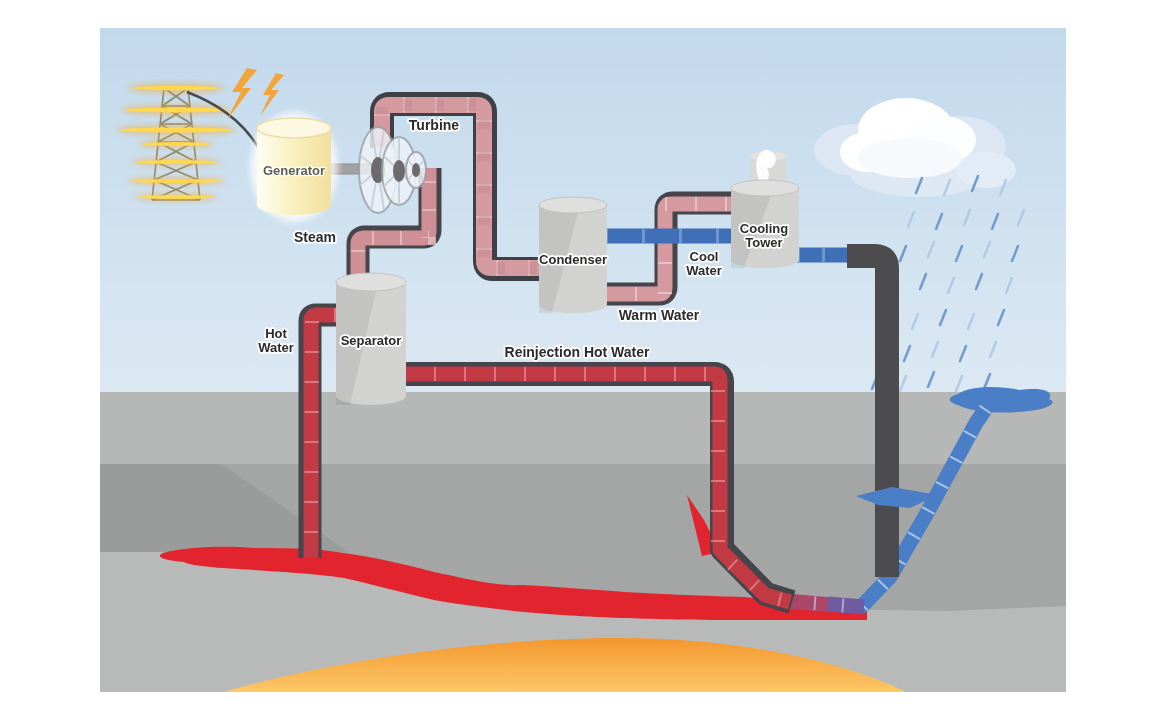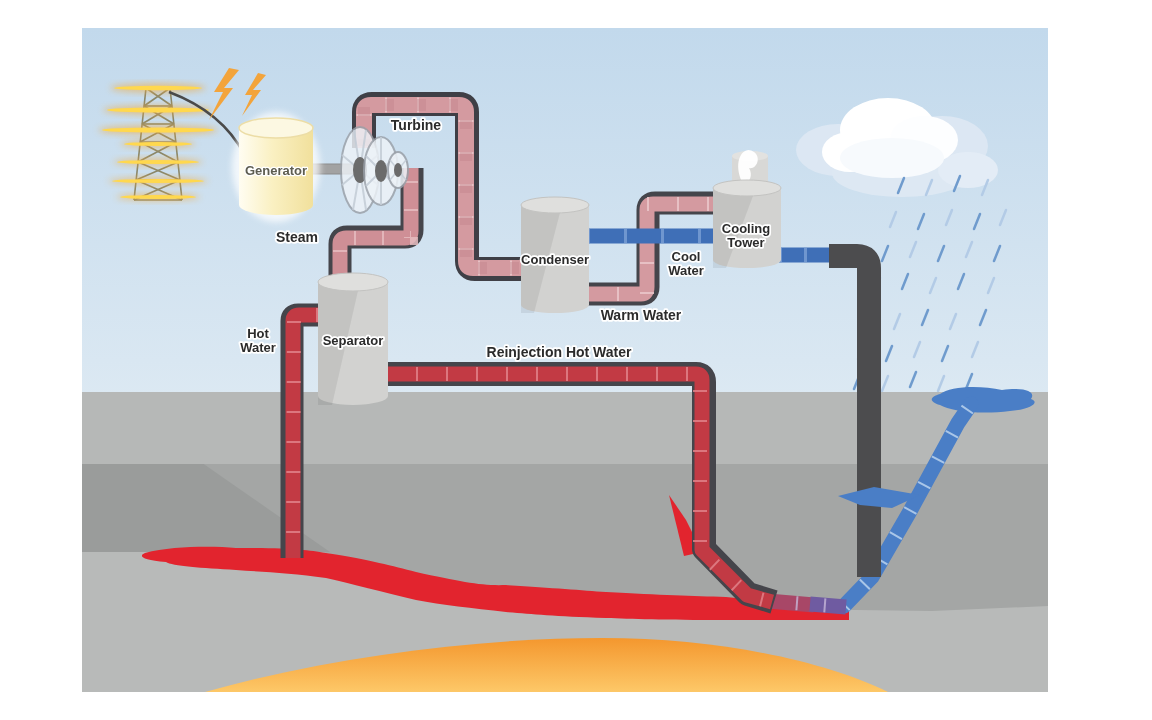--- a/index.html
+++ b/index.html
@@ -1,18 +1,18 @@
 <!DOCTYPE html>
 <html><head>
 <meta charset="utf-8">
 <style>
   html,body{margin:0;padding:0;background:#ffffff;}
   #page{position:relative;width:1152px;height:720px;background:#ffffff;overflow:hidden;
         font-family:"Liberation Sans",sans-serif;}
-  #canvas{position:absolute;left:82px;top:28px;width:966px;height:664px;}
+  #canvas{position:absolute;left:100px;top:28px;width:966px;height:664px;}
   svg text{font-family:"Liberation Sans",sans-serif;font-weight:bold;fill:#2b2b2b;
            stroke:#ffffff;stroke-width:3.5px;paint-order:stroke;stroke-linejoin:round;
            text-anchor:middle;}
   svg text.sm{font-size:13px;}
   svg text.md{font-size:14px;}
   svg text.gen{font-size:13px;fill:#5d5d50;stroke-width:2.5px;}
 </style>
 </head>
 <body>
 

